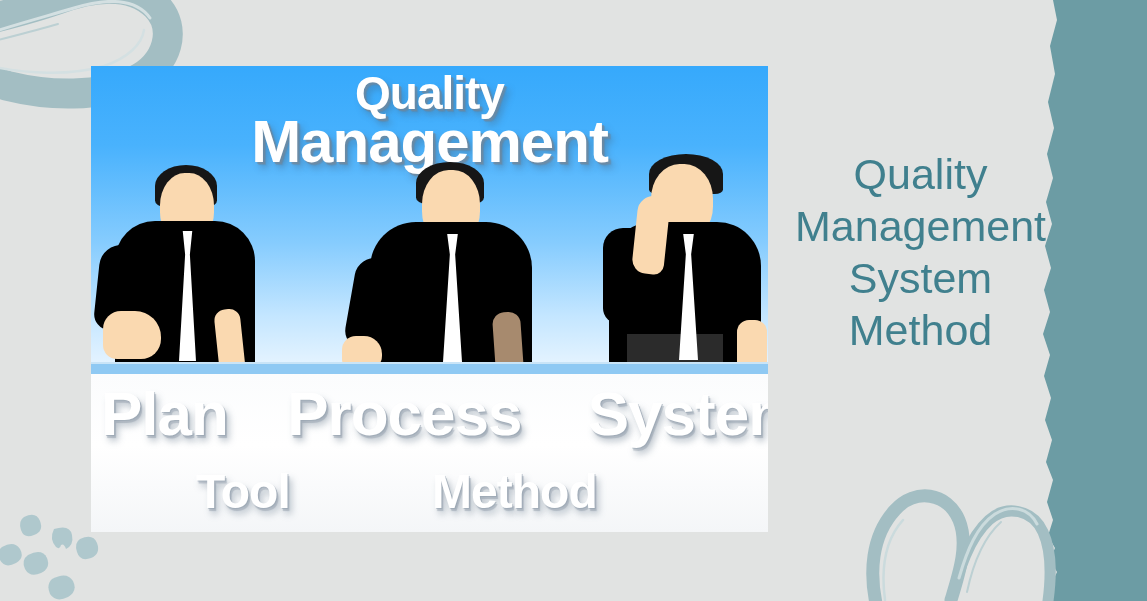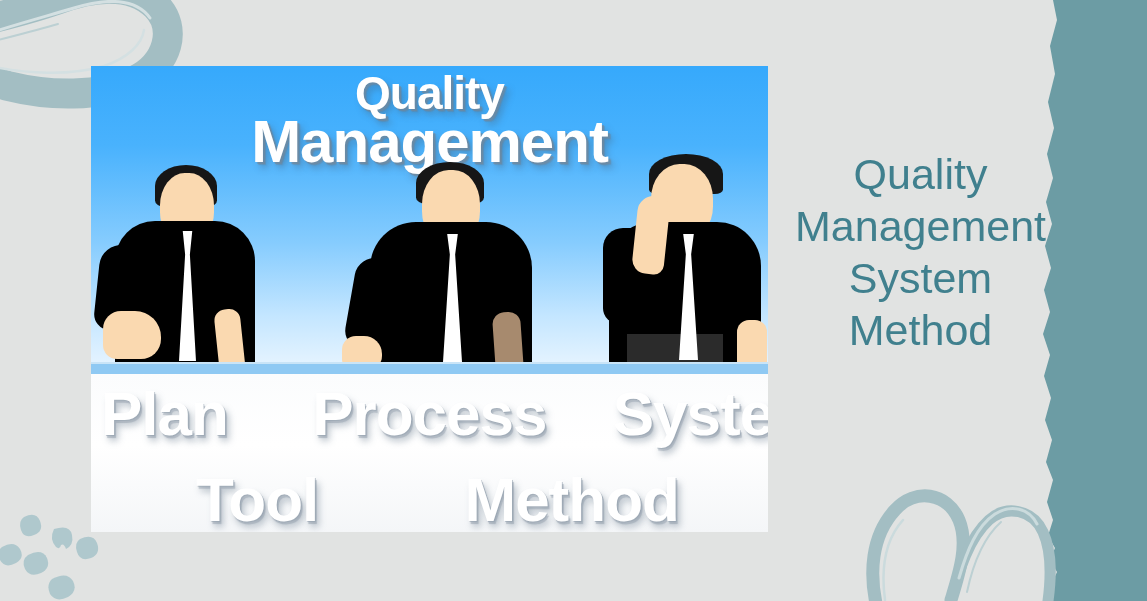--- a/index.html
+++ b/index.html
@@ -91,21 +91,21 @@
     color:#FFFFFF;
     font-weight:bold;
     letter-spacing:-1px;
     text-shadow:
        1px 1px 0 rgba(150,162,175,.55),
        2px 3px 1px rgba(130,145,160,.45),
        4px 6px 7px rgba(90,110,130,.40);
     white-space:nowrap;
   }
   #wordrow-1 { top:312px; left:0; font-size:62px; }
-  #wordrow-2 { top:398px; left:0; font-size:62px; }
+  #wordrow-2 { top:398px; left:0; font-size:48px; }
   .wordrow span { display:inline-block; }
 
   
   #title-block {
     position:absolute;
     left:778px; top:148px;
     width:285px;
     text-align:center;
     color:#40808E;
     font-size:43px;
@@ -215,21 +215,21 @@
       <div class="fig-body" style="left:36px; top:178px; width:96px; height:38px; background:#2B2B2B;"></div>
       <div class="fig-tie" style="left:88px; top:78px; width:19px; height:126px;
                   clip-path:polygon(22% 0,78% 0,64% 16%,100% 100%,0 100%,36% 16%);"></div>
     </div>
 
     <div id="pic-desk"></div>
     <div id="pic-lower"></div>
 
     <div class="wordrow" id="wordrow-1">
       <span style="margin-left:10px;">Plan</span>
-      <span style="margin-left:68px;">Process</span>
+      <span style="margin-left:43px;">Process</span>
       <span style="margin-left:50px;">System</span>
     </div>
 
     <div class="wordrow" id="wordrow-2">
       <span style="margin-left:105px;">Tool</span>
       <span style="margin-left:130px;">Method</span>
     </div>
   </div>
 
   <div id="title-block">

